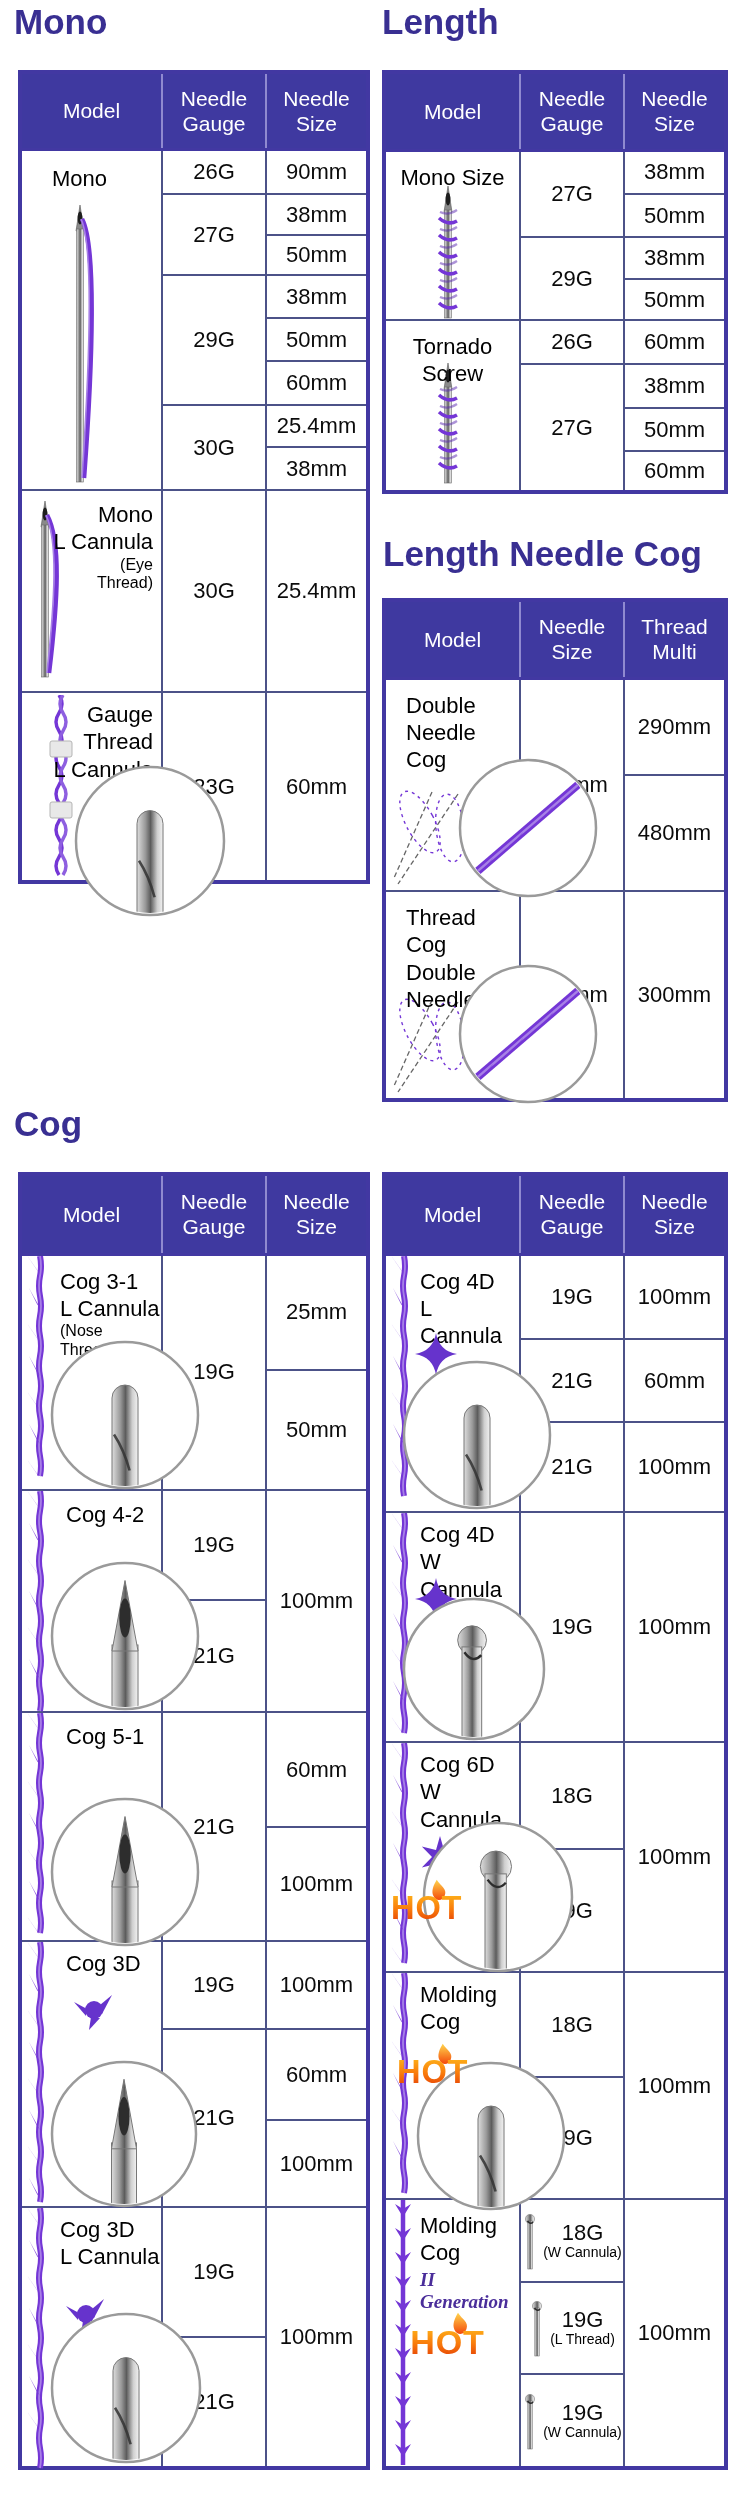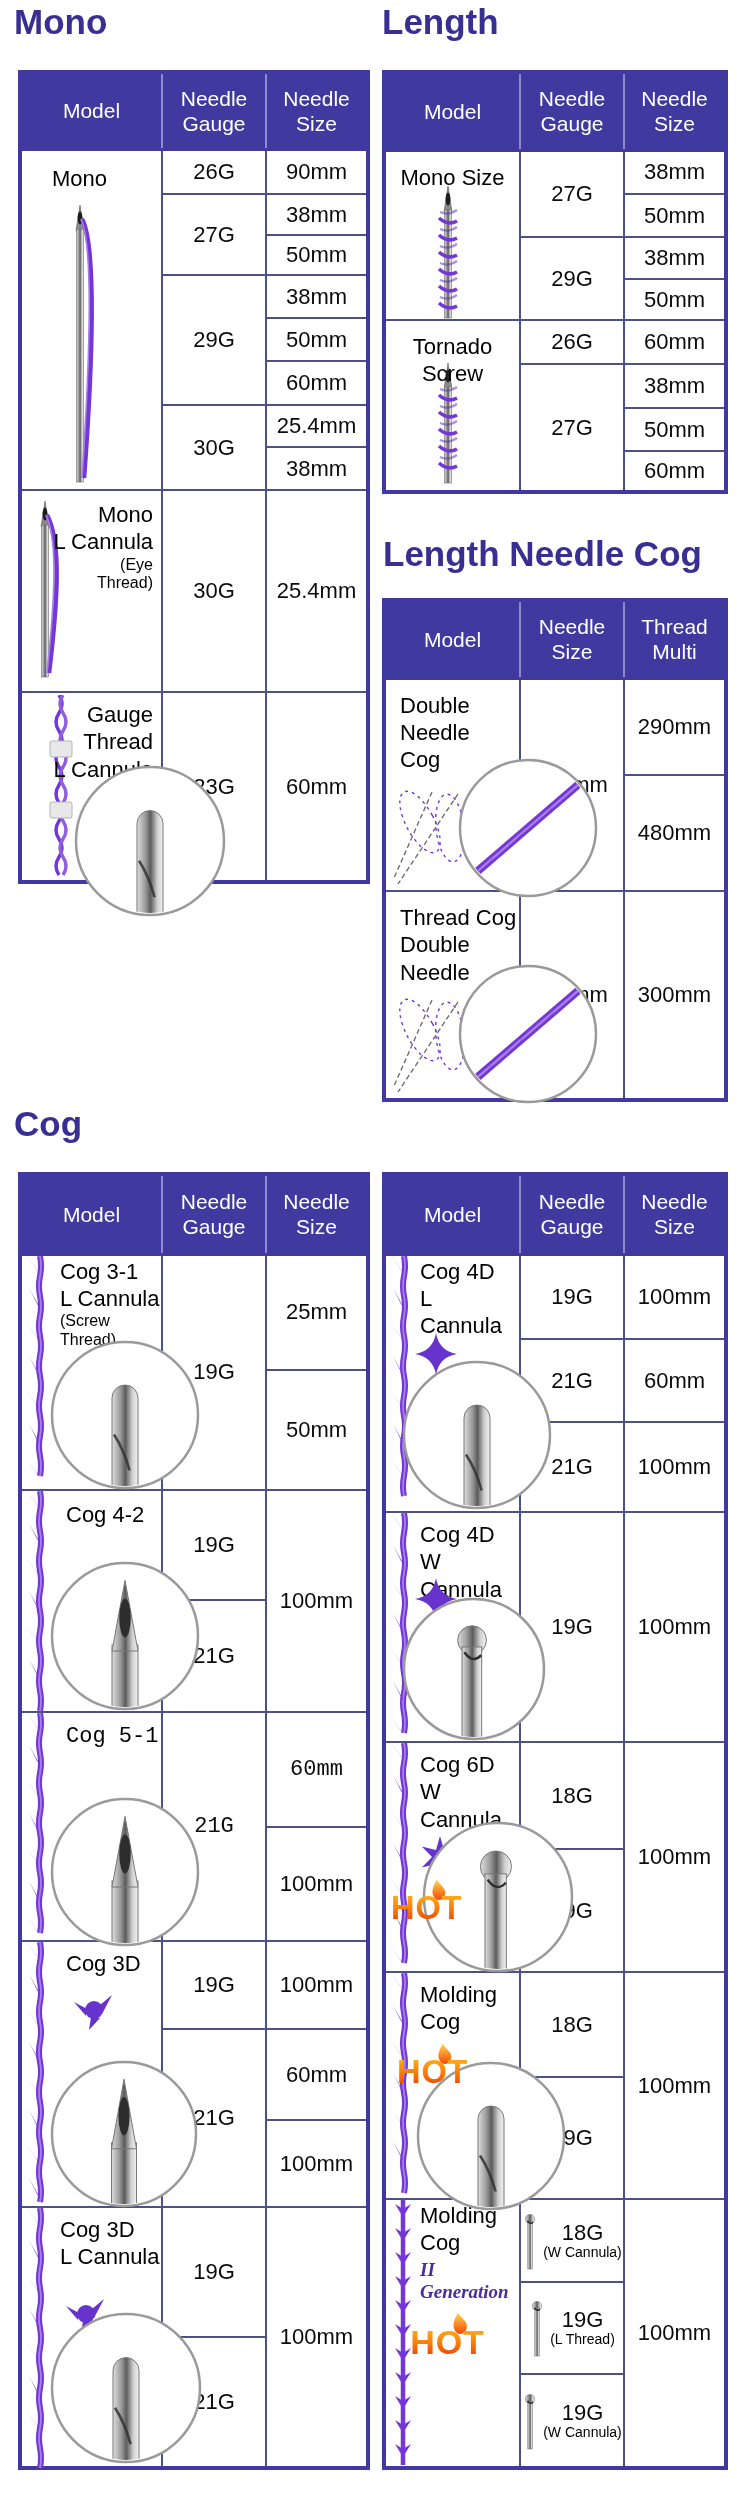--- a/index.html
+++ b/index.html
@@ -17,22 +17,22 @@
   thead tr{border-bottom:3px solid #4238a2;}
   td{border:2px solid #4c5288;background:#fff;}
   td.val{font-size:22px;color:#0b0b0b;text-align:center;vertical-align:middle;}
   td.model-cell{vertical-align:top;overflow:visible;}
   .mwrap{position:relative;z-index:2;width:100%;box-sizing:border-box;}
   .mline{font-size:22px;line-height:1.24;color:#000;}
   .mnote{font-size:16px;line-height:1.18;color:#000;}
   .gen-note{font-family:"Liberation Serif",serif;font-style:italic;font-weight:bold;font-size:19px;color:#4a2d9a;padding-top:2px;}
   .right{text-align:right;padding-right:8px;}
   .center{text-align:center;}
-  .pl14{padding-left:14px;}.pl30{padding-left:30px;}.pl34{padding-left:34px;}.pl38{padding-left:38px;}.pl44{padding-left:44px;}
-  .pt6{padding-top:2px;}.pt8{padding-top:8px;}.pt10{padding-top:10px;}.pt12{padding-top:12px;}.pt14{padding-top:14px;}
+  .pl14{padding-left:20px;}.pl30{padding-left:30px;}.pl34{padding-left:34px;}.pl38{padding-left:38px;}.pl44{padding-left:44px;}
+  .pt6{padding-top:12px;}.pt8{padding-top:8px;}.pt10{padding-top:10px;}.pt12{padding-top:12px;}.pt14{padding-top:14px;}
   .ico{position:absolute;pointer-events:none;line-height:0;}
   .gcell{display:flex;align-items:center;justify-content:center;gap:5px;}
   .gstack{display:flex;flex-direction:column;align-items:center;line-height:1.1;}
   .gnote{font-size:14px;color:#000;}
 </style>
 </head>
 <body>
 
 <svg width="0" height="0" style="position:absolute" aria-hidden="true">
   <defs>
@@ -356,21 +356,21 @@
           <th>Needle Gauge</th>
           <th>Needle Size</th>
         </tr>
       </thead>
       <tbody>
         <tr style="height: 116px;">
           <td class="model-cell" rowspan="2">
             <div class="mwrap pl38 pt6">
               <div class="mline">Cog 3-1</div>
               <div class="mline">L Cannula</div>
-              <div class="mnote">(Screw</div>
+              <div class="mnote">(Nose</div>
               <div class="mnote">Thread)</div>
             </div>
             <span class="ico" style="left: 2px; top: 0px; z-index: 1;"><svg xmlns="http://www.w3.org/2000/svg" width="32" height="236" viewBox="0 0 32 236">
                 <path d="M16,0 Q 18 10 16 20 Q 14 30 16 40 Q 18 50 16 60 Q 14 70 16 80 Q 18 90 16 100 Q 14 110 16 120 Q 18 130 16 140 Q 14 150 16 160 Q 18 170 16 180 Q 14 190 16 200 Q 18 210 16 220" stroke="#7436d6" stroke-width="6" fill="none"></path>
                 <path d="M16,0 Q 18 10 16 20 Q 14 30 16 40 Q 18 50 16 60 Q 14 70 16 80 Q 18 90 16 100 Q 14 110 16 120 Q 18 130 16 140 Q 14 150 16 160 Q 18 170 16 180 Q 14 190 16 200 Q 18 210 16 220" stroke="#a780e6" stroke-width="1.8" fill="none"></path>
                 <polygon points="16,18 2,-2 13,14" fill="#7436d6"></polygon>
                 <polygon points="16,52 5,32 13,48" fill="#7436d6"></polygon>
                 <polygon points="16,86 2,66 13,82" fill="#7436d6"></polygon>
                 <polygon points="16,120 5,100 13,116" fill="#7436d6"></polygon>
                 <polygon points="16,154 2,134 13,150" fill="#7436d6"></polygon>
@@ -424,21 +424,21 @@
                   <ellipse cx="75" cy="57" rx="5.72" ry="19.5" fill="#2d2d2d"></ellipse>
                 </g>
               </svg></span>
           </td>
           <td class="val" rowspan="1">19G</td>
           <td class="val" rowspan="2">100mm</td>
         </tr>
         <tr style="height: 112px;">
           <td class="val" rowspan="1">21G</td>
         </tr>
-        <tr style="height: 115px; font-family: Liberation Mono, monospace;">
+        <tr style="height: 115px;">
           <td class="model-cell" rowspan="2">
             <div class="mwrap pl44 pt10">
               <div class="mline">Cog 5-1</div>
             </div>
             <span class="ico" style="left: 2px; top: 0px; z-index: 1;"><svg xmlns="http://www.w3.org/2000/svg" width="32" height="229" viewBox="0 0 32 229">
                 <path d="M16,0 Q 18 10 16 20 Q 14 30 16 40 Q 18 50 16 60 Q 14 70 16 80 Q 18 90 16 100 Q 14 110 16 120 Q 18 130 16 140 Q 14 150 16 160 Q 18 170 16 180 Q 14 190 16 200 Q 18 210 16 220" stroke="#7436d6" stroke-width="6" fill="none"></path>
                 <path d="M16,0 Q 18 10 16 20 Q 14 30 16 40 Q 18 50 16 60 Q 14 70 16 80 Q 18 90 16 100 Q 14 110 16 120 Q 18 130 16 140 Q 14 150 16 160 Q 18 170 16 180 Q 14 190 16 200 Q 18 210 16 220" stroke="#a780e6" stroke-width="1.8" fill="none"></path>
                 <polygon points="16,18 2,-2 13,14" fill="#7436d6"></polygon>
                 <polygon points="16,52 5,32 13,48" fill="#7436d6"></polygon>
                 <polygon points="16,86 2,66 13,82" fill="#7436d6"></polygon>

